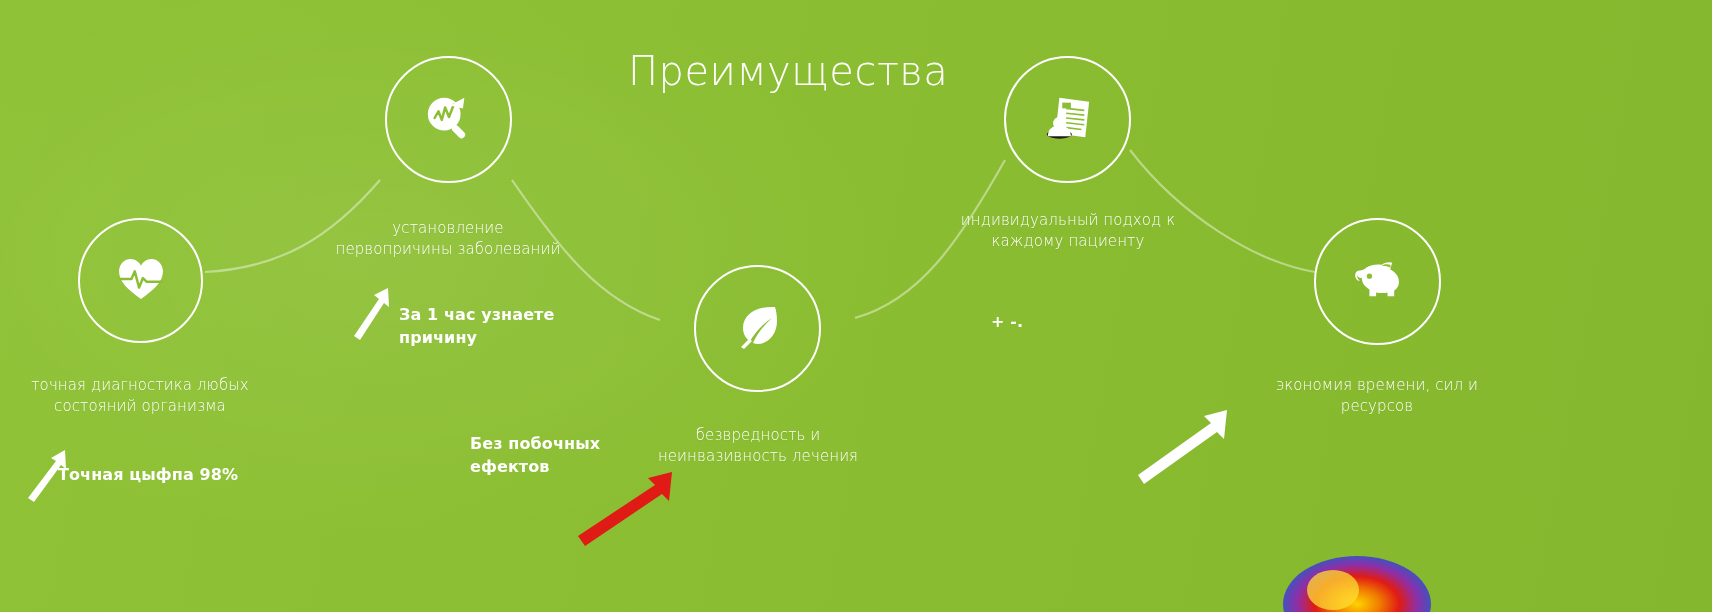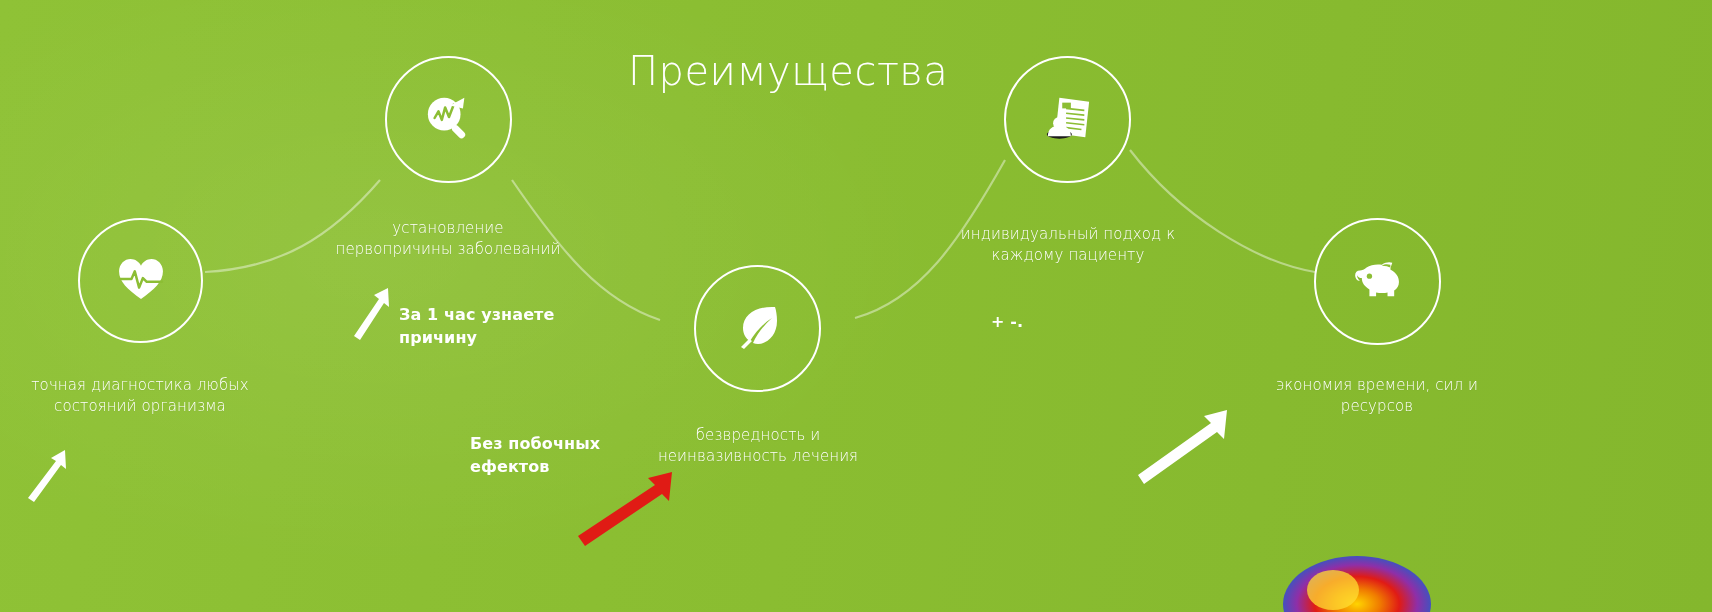--- a/index.html
+++ b/index.html
@@ -145,21 +145,21 @@
             <line x1="24" y1="30" x2="43" y2="32"></line>
             <line x1="24" y1="35" x2="40" y2="37"></line>
           </g>
           <rect x="20" y="9" width="9" height="6" fill="#8cbe34"></rect>
           <ellipse cx="17" cy="42" rx="13" ry="4.5" fill="#1c1c1c"></ellipse>
           <path fill="#ffffff" d="M17 24 a6.5 6.5 0 1 1 0 13 a6.5 6.5 0 1 1 0 -13 Z"></path>
           <path fill="#ffffff" d="M5 44 C5 36, 10 33, 17 33 C24 33, 29 36, 29 44 Z"></path>
         </svg>
       </span>
     </div>
-    <div class="caption" style="left:908px; top:224px; width:320px;text-align:center;">индивидуальный подход к
+    <div class="caption" style="left:908px; top:210px; width:320px;text-align:center;">индивидуальный подход к
 каждому пациенту</div>
   </div>
 
   <div class="node">
     <div class="ring" style="left:1314px; top:218px; width:127px; height:127px;">
       <span class="glyph">
         <svg width="48" height="40" viewBox="0 0 50 42">
           <path fill="#ffffff" d="M13 8 C17 5, 24 4, 29 5 C33 2, 38 2, 40 3 C39 6, 38 8, 38 10
                    C44 13, 47 18, 47 23 C47 27, 45 30, 42 32 L42 38 L35 38 L35 34
                    C32 35, 27 35, 23 34 L23 38 L16 38 L16 31
@@ -170,20 +170,21 @@
         </svg>
       </span>
     </div>
     <div class="caption" style="left:1222px; top:375px; width:310px;">экономия времени, сил и
 ресурсов</div>
   </div>
 
   <svg class="arrow" style="left:20px; top:448px;" width="60" height="54" viewBox="0 0 60 54">
     <path fill="#ffffff" d="M45 2 L31 10 L36 13 L8 50 L14 54 L41 17 L46 21 Z"></path>
   </svg>
+  <div class="note" style="left:58px; top:463px; width:230px;">Точная цыфпа 98%</div>
 
   <svg class="arrow" style="left:350px; top:286px;" width="48" height="56" viewBox="0 0 48 56">
     <path fill="#ffffff" d="M38 2 L24 9 L29 13 L4 50 L10 54 L34 17 L39 21 Z"></path>
   </svg>
   <div class="note masked" style="left:399px; top:303px; width:215px; height:45px;">За 1 час узнаете причину
 заболеваний</div>
 
   <div class="note" style="left:470px; top:432px; width:200px;">Без побочных ефектов</div>
   <svg class="arrow" style="left:574px; top:470px;" width="110" height="78" viewBox="0 0 110 78">
     <path fill="#e01b15" d="M98 2 L74 8 L81 15 L4 66 L11 76 L88 24 L95 31 Z"></path>

